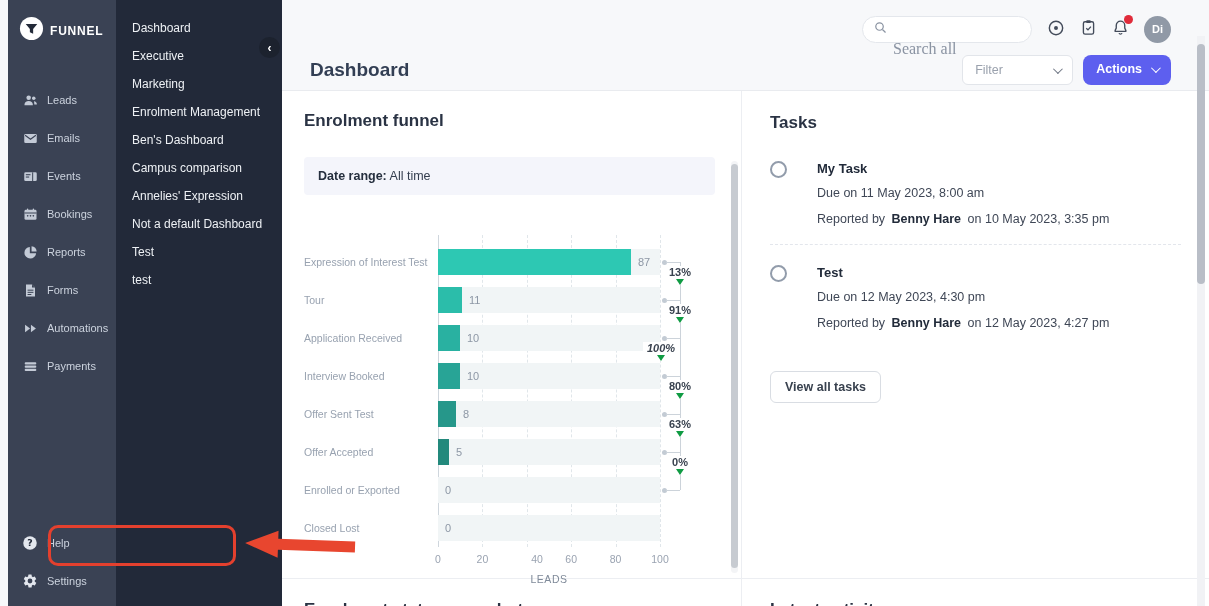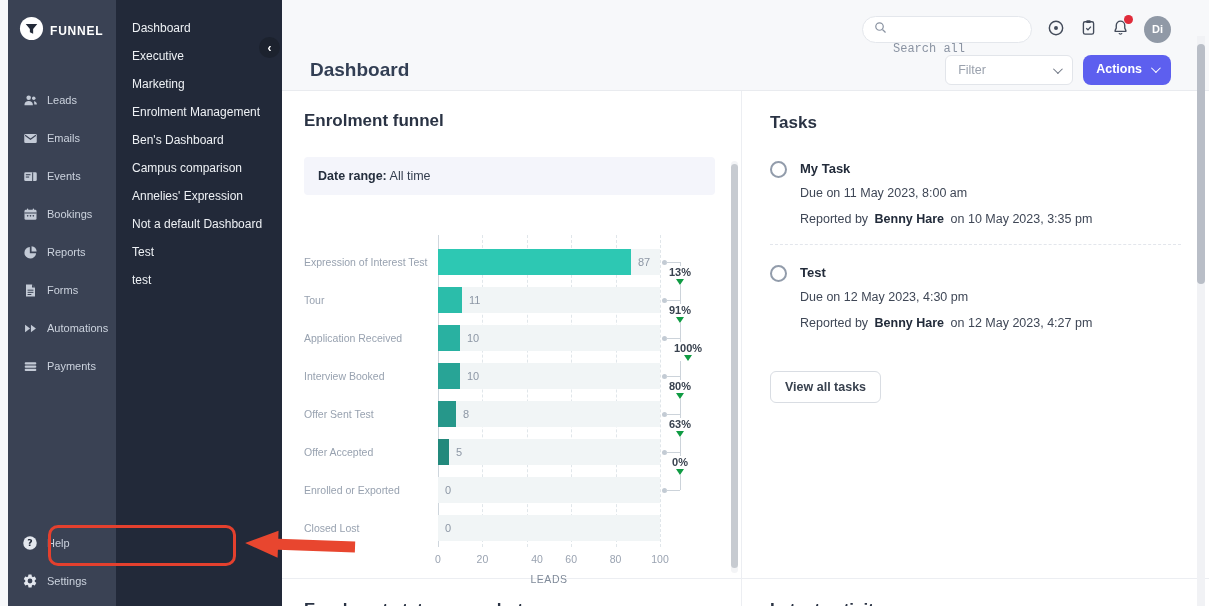--- a/index.html
+++ b/index.html
@@ -20,31 +20,31 @@
   
   .panel { width:166px; background:#222939; flex-shrink:0; padding-top:14px; z-index:1; }
   .panel-item { height:28px; display:flex; align-items:center; padding:0 16px; font-size:12px; color:#eef1f5; cursor:pointer; white-space:nowrap; }
 
   .collapse-btn { position:absolute; left:259px; top:37px; width:21px; height:21px; border-radius:50%; background:#1c222e; color:#fff; border:none; display:flex; align-items:center; justify-content:center; font-size:12px; line-height:1; cursor:pointer; z-index:6; font-weight:bold; }
 
   
   .content { flex:1; display:flex; flex-direction:column; min-width:0; }
   .topbar { height:50px; display:flex; align-items:center; justify-content:flex-end; gap:15px; padding:8px 38px 0 0; }
   .search-box { width:170px; height:27px; border-radius:14px; background:#fff; border:1px solid #e4e7ec; display:flex; align-items:center; gap:6px; padding:0 11px; }
-  .search-box input { border:none; outline:none; width:100%; font-size:12px; color:#525b6a; background:transparent; font-family:Liberation Mono, monospace;margin-top:40px; }
+  .search-box input { border:none; outline:none; width:100%; font-size:16px; color:#525b6a; background:transparent; font-family:Liberation Serif, serif;margin-top:40px; }
   .search-box input::placeholder { color:#8a93a2; }
   .icon-btn { background:none; border:none; cursor:pointer; display:flex; align-items:center; justify-content:center; padding:0; }
   .bell-wrap { position:relative; }
   .badge-dot { position:absolute; top:-4px; right:-4px; width:9px; height:9px; border-radius:50%; background:#e02b3a; }
   .avatar { width:27px; height:27px; border-radius:50%; background:#9099a6; color:#fff; font-size:11px; font-weight:bold; display:flex; align-items:center; justify-content:center; cursor:pointer; }
 
   .title-row { height:40px; display:flex; align-items:center; padding:0 38px 0 28px; }
   .page-title { font-size:19px; font-weight:bold; color:#333f54; }
   .title-actions { margin-left:auto; display:flex; gap:10px; }
-  .filter-select { width:128px; height:30px; background:#fff; border:1px solid #e2e5ea; border-radius:6px; display:flex; align-items:center; padding:0 12px; font-size:12.5px; color:#9aa1ad; cursor:pointer; }
+  .filter-select { width:111px; height:30px; background:#fff; border:1px solid #e2e5ea; border-radius:6px; display:flex; align-items:center; padding:0 12px; font-size:12.5px; color:#9aa1ad; cursor:pointer; }
   .filter-select .chev { margin-left:auto; color:#6f7684; }
   .chev { width:7px; height:7px; border-right:1.7px solid currentColor; border-bottom:1.7px solid currentColor; transform:rotate(45deg) translateY(-2px); display:inline-block; }
   .actions-btn { height:30px; background:#5d5fef; color:#fff; border:none; border-radius:8px; font-size:12.5px; font-weight:bold; padding:0 13px 2px 13px; display:flex; align-items:center; gap:9px; cursor:pointer; font-family:"Liberation Sans",sans-serif; }
   .actions-btn .chev { border-color:#fff; }
 
   
   .canvas { flex:1; background:#fff; border-top:1px solid #e9ebef; display:flex; flex-direction:column; position:relative; overflow:hidden; }
   .canvas-main { display:flex; height:487px; }
   .left-col { width:460px; border-right:1px solid #eceef2; padding:20px 26px 0 22px; flex-shrink:0; position:relative; }
   .right-col { flex:1; padding:22px 28px 0 28px; }
@@ -65,21 +65,21 @@
   .axis-title { position:absolute; text-align:center; font-size:10.5px; color:#7f8a99; letter-spacing:.5px; }
   .stub-line { position:absolute; height:1px; background:#ccd3da; }
   .stub-dot { position:absolute; width:5px; height:5px; border-radius:50%; background:#c3cbd4; }
   .vline { position:absolute; width:1px; background:#ccd3da; }
   .pct-marker { position:absolute; width:36px; text-align:center; background:#fff; z-index:2; }
   .pct-marker .pct { font-size:11px; font-weight:bold; color:#39424f; }
   .pct-marker .tri { width:0; height:0; border-left:4.5px solid transparent; border-right:4.5px solid transparent; border-top:6px solid #109b43; margin:1px auto 0; }
 
   
   .task-list { margin-top:28px; }
-  .task { display:flex; gap:13px; padding:0 0 16px 0; }
+  .task { display:flex; gap:30px; padding:0 0 16px 0; }
   .task + .task { padding-top:10px; }
   .task:not(:last-child) { border-bottom:1px dashed #e3e6ec; margin-bottom:10px; }
   .task-radio { width:17px; height:17px; border:2px solid #929cab; border-radius:50%; background:#fff; flex-shrink:0; margin-top:0; cursor:pointer; }
   .task-name { font-size:13px; font-weight:bold; color:#222b3a; }
   .task-meta { font-size:12.5px; color:#3f4756; margin-top:8px; line-height:1.45; }
   .task-meta .rep-name { font-weight:bold; color:#222b3a; margin:0 3px; }
   .view-all-btn { margin-top:22px; background:#fff; border:1px solid #d9dde3; border-radius:6px; padding:8px 14px; font-size:12.5px; font-weight:bold; color:#39424f; cursor:pointer; font-family:"Liberation Sans",sans-serif; }
 
   .bottom-row { border-top:1px solid #eceef2; display:flex; flex:1; }
   .bottom-cell-left { width:460px; border-right:1px solid #eceef2; padding:21px 0 0 22px; flex-shrink:0; overflow:hidden; }
@@ -376,21 +376,21 @@
               <div class="stub-dot" style="left: 358px; top: 244.5px;"></div>
               <div class="stub-line" style="left: 362px; width: 14px; top: 246.5px;"></div>
               <div class="pct-marker" style="left: 358px; top: 23px; text-align: center;">
                 <div class="pct">13%</div>
                 <div class="tri"></div>
               </div>
               <div class="pct-marker" style="left: 358px; top: 61px;">
                 <div class="pct">91%</div>
                 <div class="tri"></div>
               </div>
-              <div class="pct-marker" style="left: 366px; top: 99px;">
+              <div class="pct-marker" style="left: 339px; top: 99px; font-style: italic;">
                 <div class="pct">100%</div>
                 <div class="tri"></div>
               </div>
               <div class="pct-marker" style="left: 358px; top: 137px;">
                 <div class="pct">80%</div>
                 <div class="tri"></div>
               </div>
               <div class="pct-marker" style="left: 358px; top: 175px;">
                 <div class="pct">63%</div>
                 <div class="tri"></div>

